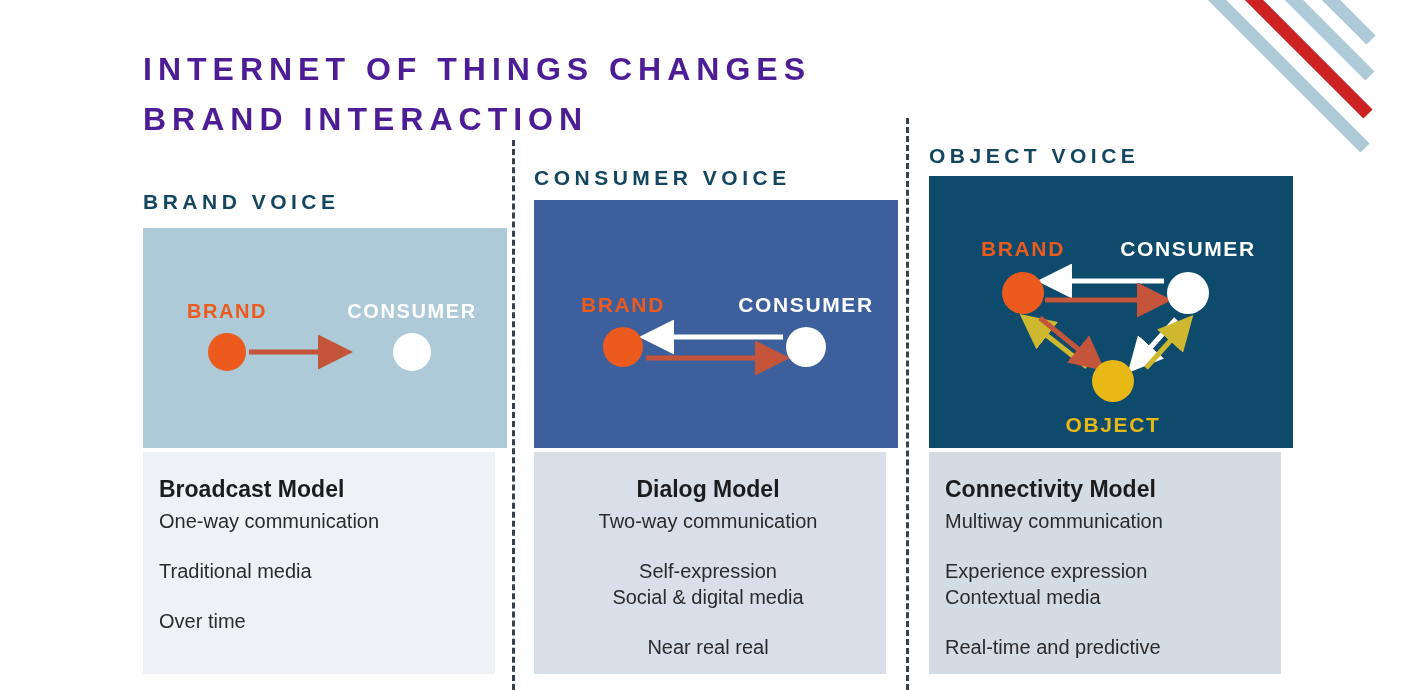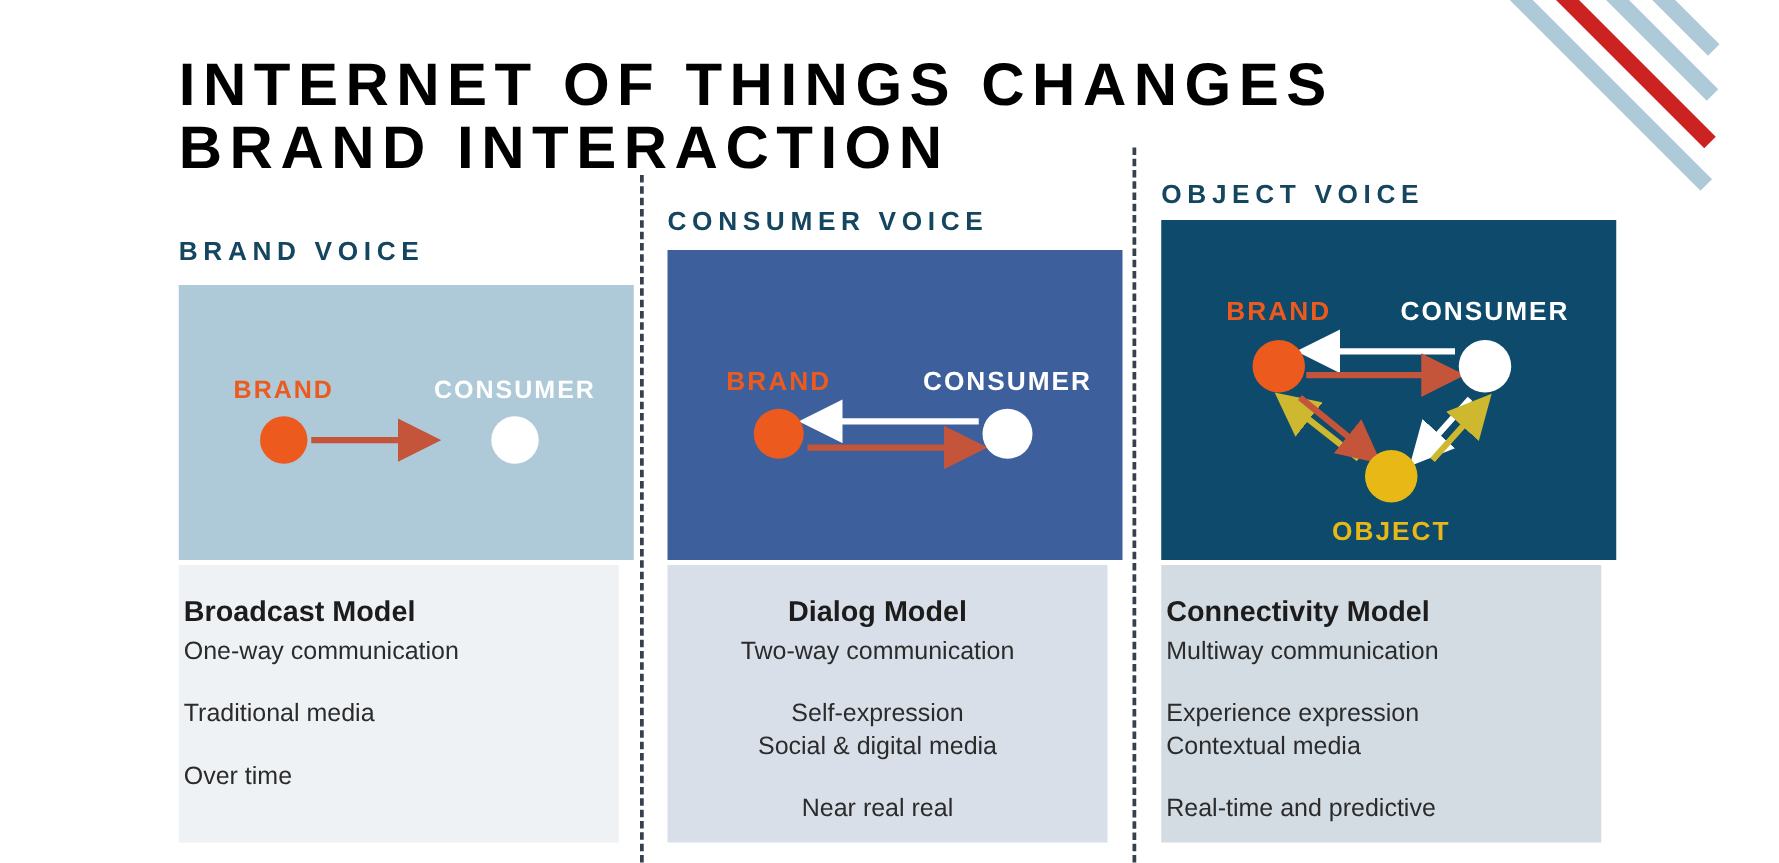--- a/index.html
+++ b/index.html
@@ -10,21 +10,21 @@
   }
   #stage{position:absolute;inset:0;}
 
   
   .corner{position:absolute;top:0;right:0;width:230px;height:170px;overflow:hidden;}
   .corner svg{display:block;}
 
   
   .title{
     position:absolute;left:143px;top:44px;width:950px;
-    color:#000000;font-weight:bold;font-size:48px;line-height:50px;
+    color:#4c1d95;font-weight:bold;font-size:32px;line-height:50px;
     letter-spacing:6px;text-transform:uppercase;
   }
   .title .l2{display:block;}
 
   
   .col{position:absolute;top:0;bottom:16px;}
   .col1{left:143px;width:352px;text-decoration:underline;}
   .col2{left:534px;width:352px;}
   .col3{left:929px;width:352px;}
 
@@ -37,21 +37,21 @@
   .col2 .col-head{top:166px;}
   .col3 .col-head{top:144px;}
 
   .panel{position:absolute;left:0;width:364px;}
   .col1 .panel{top:228px;height:220px;background:#aec9d7;}
   .col2 .panel{top:200px;height:248px;background:#3d609c;}
   .col3 .panel{top:176px;height:272px;background:#0d4a6b;}
 
   .panel svg{position:absolute;inset:0;width:100%;height:100%;}
 
-  .textbox{position:absolute;left:0;width:352px;top:452px;bottom:0;padding:22px 20px 0 4px;box-sizing:border-box;}
+  .textbox{position:absolute;left:0;width:352px;top:452px;bottom:0;padding:22px 20px 0 16px;box-sizing:border-box;}
   .col1 .textbox{background:#eef2f5;}
   .col2 .textbox{background:#d8dfe9;text-align:center;}
   .col3 .textbox{background:#d3dbe3;}
 
   .model-name{font-size:23px;font-weight:bold;color:#1c1c1c;margin:0 0 4px 0;line-height:30px;}
   .line{font-size:20px;color:#2b2b2b;line-height:26px;margin:0;}
   .gap{height:24px;}
 
   
   .divider{position:absolute;width:0;border-left:3px dashed #36414d;}

